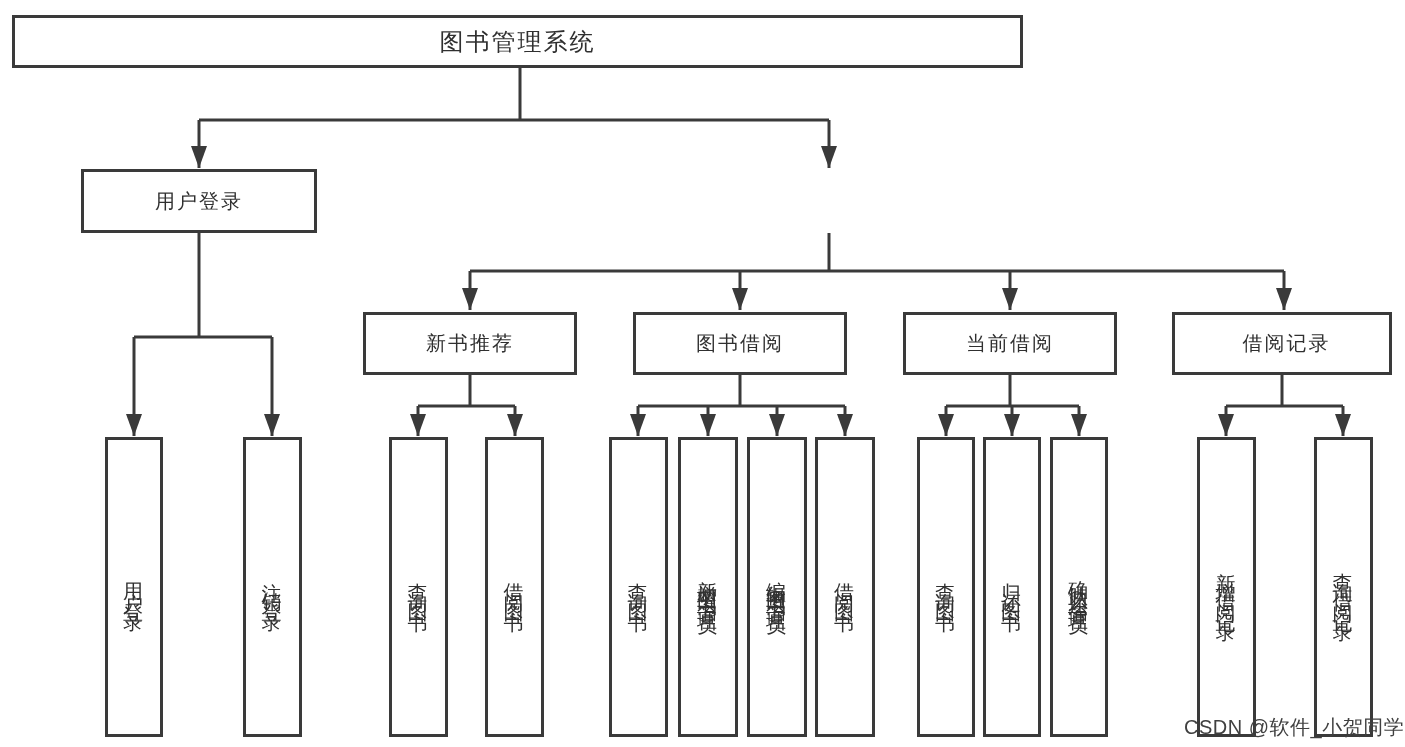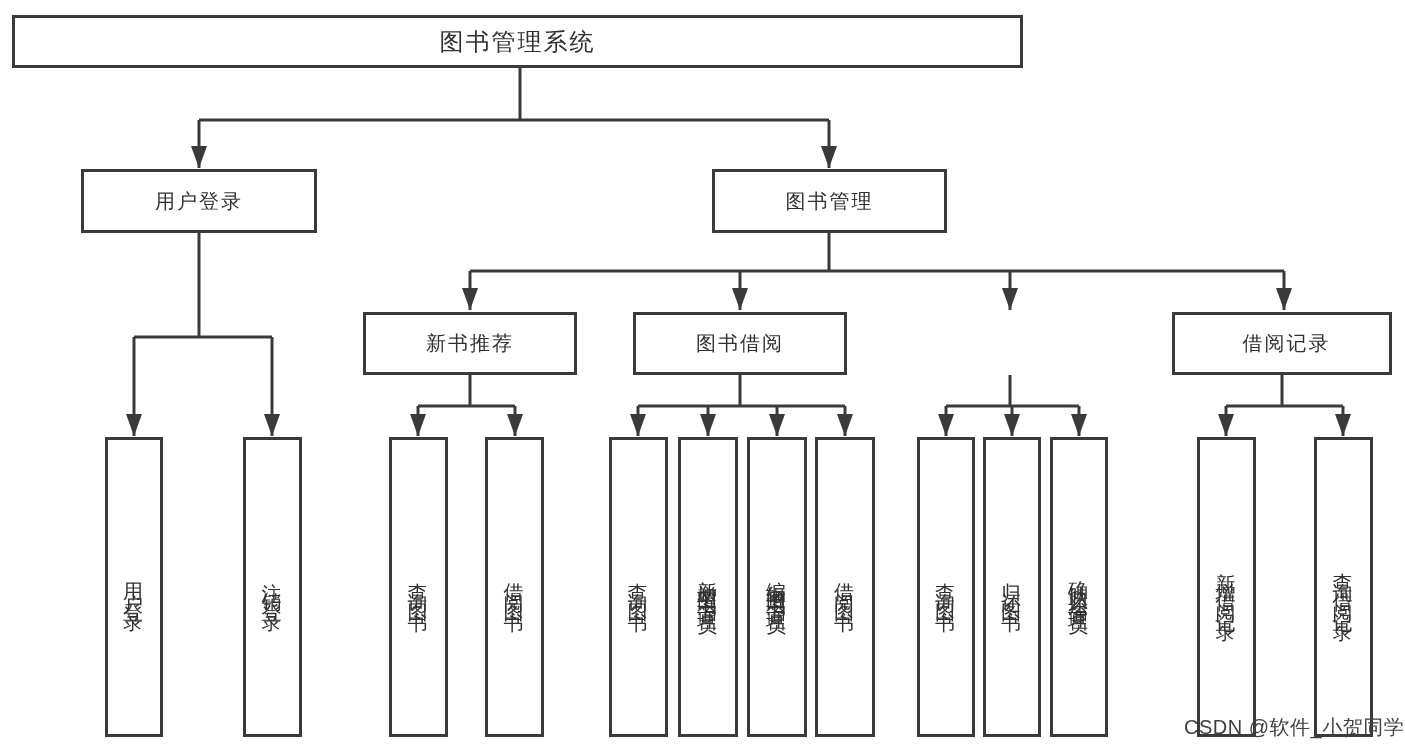--- a/index.html
+++ b/index.html
@@ -102,24 +102,24 @@
 
       <path d="M1282,375 V406 M1226,406 H1343"></path>
       <path d="M1226,406 V436" marker-end="url(#ah)"></path>
       <path d="M1343,406 V436" marker-end="url(#ah)"></path>
     </g>
   </svg>
 
   <div class="box root" style="left:12px; top:15px; width:1011px; height:53px;">图书管理系统</div>
 
   <div class="box" style="left:81px; top:169px; width:236px; height:64px;">用户登录</div>
-  <div class="box" style="left:712px; top:169px; width:235px; height:64px;">图书管理</div>
 
   <div class="box" style="left:633px; top:312px; width:214px; height:63px;">图书借阅</div>
   <div class="box" style="left:363px; top:312px; width:214px; height:63px;">新书推荐</div>
+  <div class="box" style="left:903px; top:312px; width:214px; height:63px;">当前借阅</div>
   <div class="box" style="left:1172px; top:312px; width:220px; height:63px;padding-left:9px;">借阅记录</div>
 
   <div class="box leaf" style="left:105px; top:437px; width:58px; height:300px;">用户登录</div>
   <div class="box leaf" style="left:243px; top:437px; width:59px; height:300px;">注销登录</div>
 
   <div class="box leaf" style="left:389px; top:437px; width:59px; height:300px;">查询图书</div>
   <div class="box leaf" style="left:485px; top:437px; width:59px; height:300px;">借阅图书</div>
 
   <div class="box leaf" style="left:609px; top:437px; width:59px; height:300px;">查询图书</div>
   <div class="box leaf long" style="left:678px; top:437px; width:60px; height:300px;">新增图书（管理员）</div>

